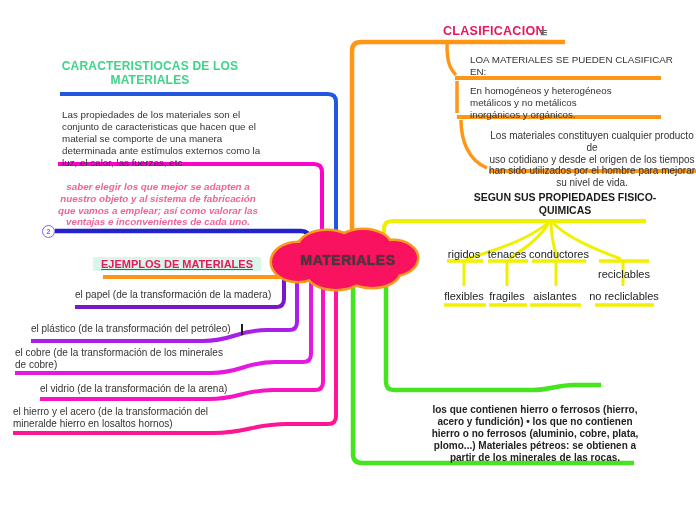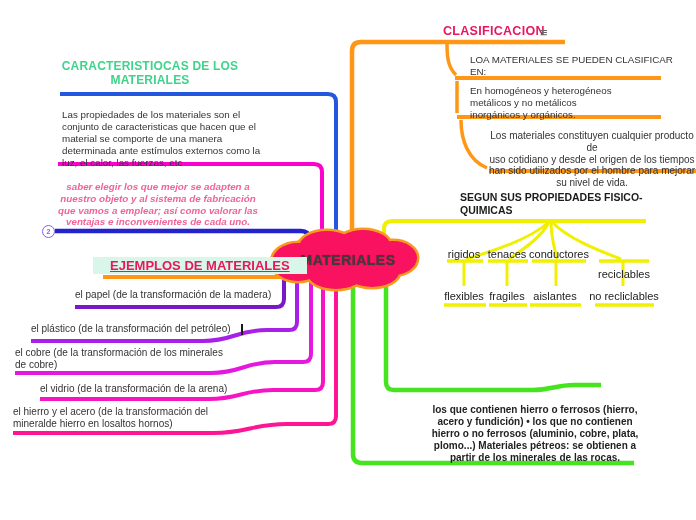--- a/index.html
+++ b/index.html
@@ -4,24 +4,24 @@
 <style>
   html,body{margin:0;padding:0;background:#fff;}
   .canvas{position:relative;width:696px;height:520px;background:#ffffff;overflow:hidden;
           font-family:"Liberation Sans", sans-serif;color:#222;}
   svg.wires{position:absolute;left:0;top:0;width:696px;height:520px;}
   .txt{position:absolute;white-space:pre-line;font-size:10px;line-height:1.22;color:#333;}
   .center{text-align:center;}
   .green-title{color:#3ed489;font-weight:bold;font-size:12px;line-height:1.15;letter-spacing:.2px;}
   .pink-note{color:#f0639a;font-weight:bold;font-style:italic;font-size:9.8px;line-height:1.2;}
   .crimson-title{color:#e8175d;font-weight:bold;font-size:12.5px;letter-spacing:.3px;}
-  .ejemplos-title{color:#e8175d;font-weight:bold;font-size:13px;text-decoration:underline;
-                  background:#d9f7e8;padding:1px 17px;}
+  .ejemplos-title{color:#e8175d;font-weight:bold;font-size:11px;text-decoration:underline;
+                  background:#d9f7e8;padding:1px 8px;}
   .menu-icon{position:absolute;color:#666;font-size:13px;font-weight:bold;}
-  .segun-title{font-weight:bold;font-size:10.5px;color:#1b1b1b;line-height:1.25;}
+  .segun-title{font-weight:bold;font-size:10.5px;color:#1b1b1b;line-height:1.25;text-align:center;}
   .como-title{font-weight:bold;font-size:9.5px;color:#111;letter-spacing:.4px;line-height:1.3;}
   .hay-tipos{font-family:"Liberation Serif", serif;font-weight:bold;font-size:11.5px;
              color:#9c27e0;line-height:1.05;}
   .ferrosos{font-weight:bold;font-size:10px;line-height:1.2;color:#222;}
   .cloud-label{position:absolute;left:287px;top:252px;width:122px;text-align:center;
                font-weight:bold;font-size:14px;letter-spacing:.5px;color:#3d3d3d;
                text-shadow:0 0 1px #7a1030;}
   .prop-label{position:absolute;width:80px;text-align:center;font-size:11px;color:#222;}
   .badge{position:absolute;left:42px;top:225px;width:11px;height:11px;border:1.4px solid #8a5cf0;
          border-radius:50%;background:#fff;color:#8a5cf0;font-size:7px;font-weight:bold;

